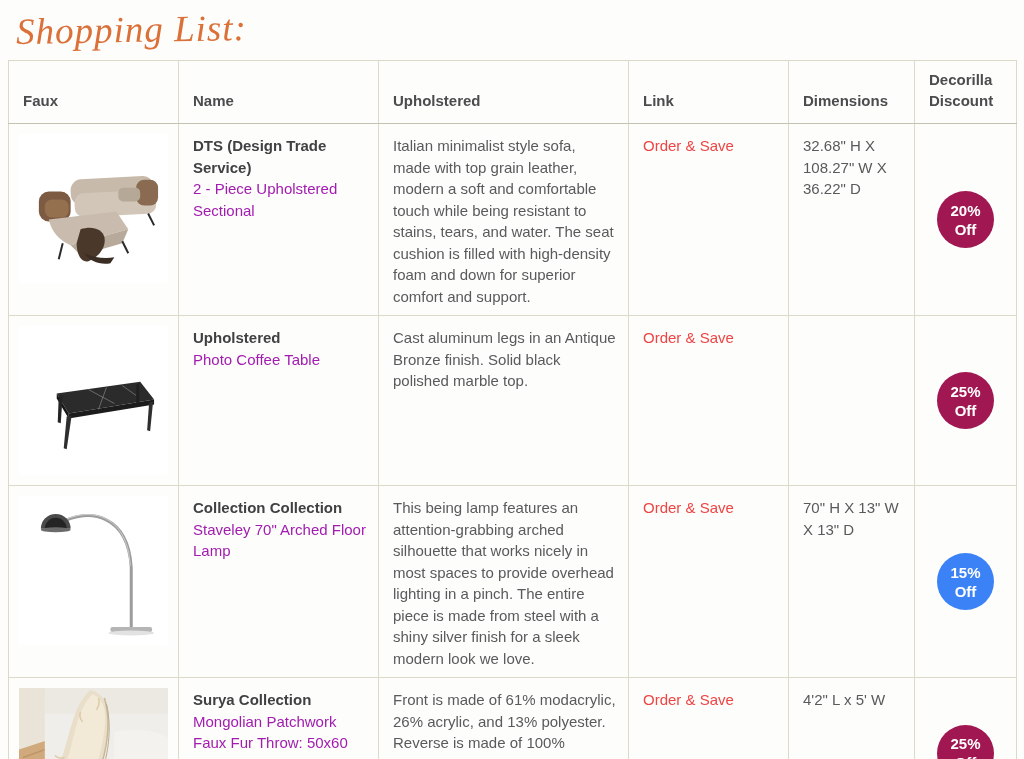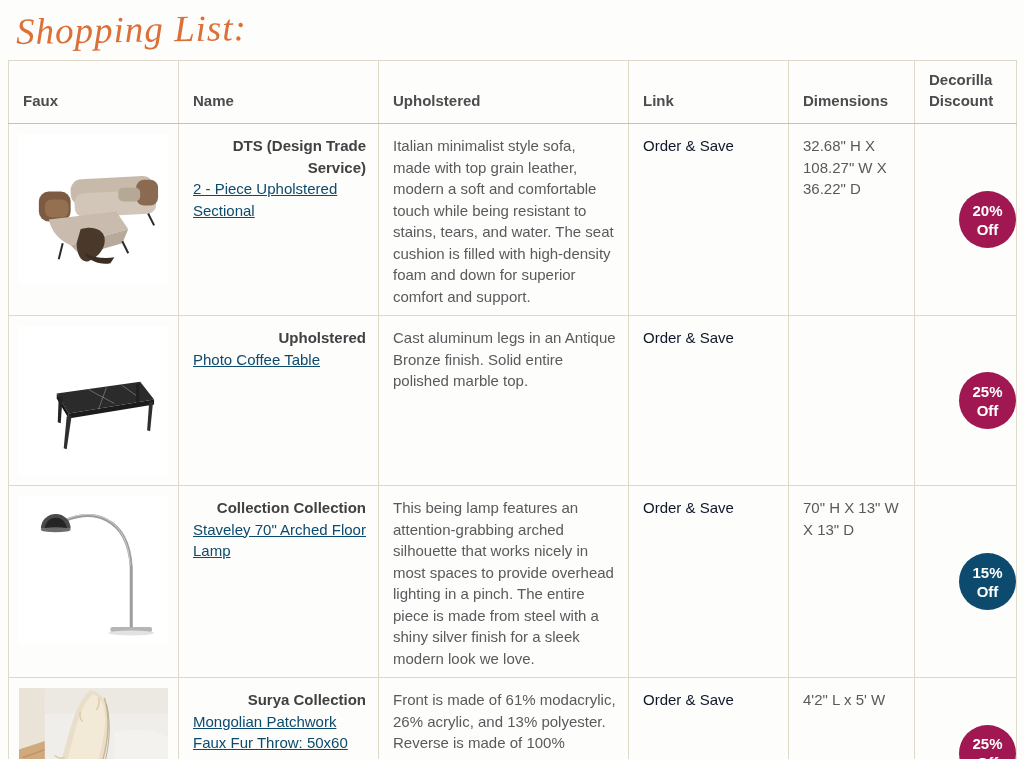--- a/index.html
+++ b/index.html
@@ -22,24 +22,24 @@
     height:57px; line-height:21px;
   }
   td {
     vertical-align:top; padding:11px 12px 8px 14px;
     font-size:15px; line-height:21.5px; color:#595a5c;
     border:1px solid #DDD8C8;
   }
   td.photo-cell { padding:10px; }
   .photo-box { width:100%; height:100%; background:#fff; }
   .photo-box svg { display:block; width:100%; height:100%; }
-  .name-brand { color:#414042; font-weight:700;text-align:right; }
-  .name-product { color:#0c4a6e;text-decoration:underline; }
-  a.order-link { color:#0f172a; text-decoration:none; cursor:pointer; }
-  td.discount-cell { vertical-align:middle; text-align:right; padding:0; }
+  .name-brand { color:#414042; font-weight:700; }
+  .name-product { color:#a21caf; }
+  a.order-link { color:#ef4444; text-decoration:none; cursor:pointer; }
+  td.discount-cell { vertical-align:middle; text-align:center; padding:0; }
   .badge {
     display:inline-flex; flex-direction:column; align-items:center; justify-content:center;
     width:57px; height:57px; border-radius:50%;
     color:#fff; font-weight:700; font-size:15px; line-height:19px;
   }
 </style>
 </head>
 <body>
 
 <div class="page-title">Shopping List:</div>
@@ -115,21 +115,21 @@
           <path d="M131,77 L135,76 L132,106 L129,105 Z" fill="#2e2e2e"></path>
           <path d="M40,71 L44,70 L42,98 L39,97 Z" fill="#242424"></path>
           <path d="M118,59 L121,58 L121,78 L118,78 Z" fill="#202020"></path>
         </svg>
       </div>
     </td>
     <td>
       <div class="name-brand">Upholstered</div>
       <div class="name-product">Photo Coffee Table</div>
     </td>
-    <td>Cast aluminum legs in an Antique Bronze finish. Solid entire polished marble top.</td>
+    <td>Cast aluminum legs in an Antique Bronze finish. Solid black polished marble top.</td>
     <td>
       <a class="order-link">Order &amp; Save</a>
     </td>
     <td></td>
     <td class="discount-cell">
       <span class="badge" style="background: rgb(160, 23, 82);">
         <span>25%</span>
         <span>Off</span>
       </span>
     </td>
@@ -153,21 +153,21 @@
     <td>
       <div class="name-brand">Collection Collection</div>
       <div class="name-product">Staveley 70" Arched Floor Lamp</div>
     </td>
     <td>This being lamp features an attention-grabbing arched silhouette that works nicely in most spaces to provide overhead lighting in a pinch. The entire piece is made from steel with a shiny silver finish for a sleek modern look we love.</td>
     <td>
       <a class="order-link">Order &amp; Save</a>
     </td>
     <td>70" H X 13" W X 13" D</td>
     <td class="discount-cell">
-      <span class="badge" style="background: #0c4a6e;">
+      <span class="badge" style="background: #3b82f6;">
         <span>15%</span>
         <span>Off</span>
       </span>
     </td>
   </tr>
 
   <tr style="height:150px">
     <td class="photo-cell">
       <div class="photo-box">
         <svg viewBox="0 0 150 131" preserveAspectRatio="none">

